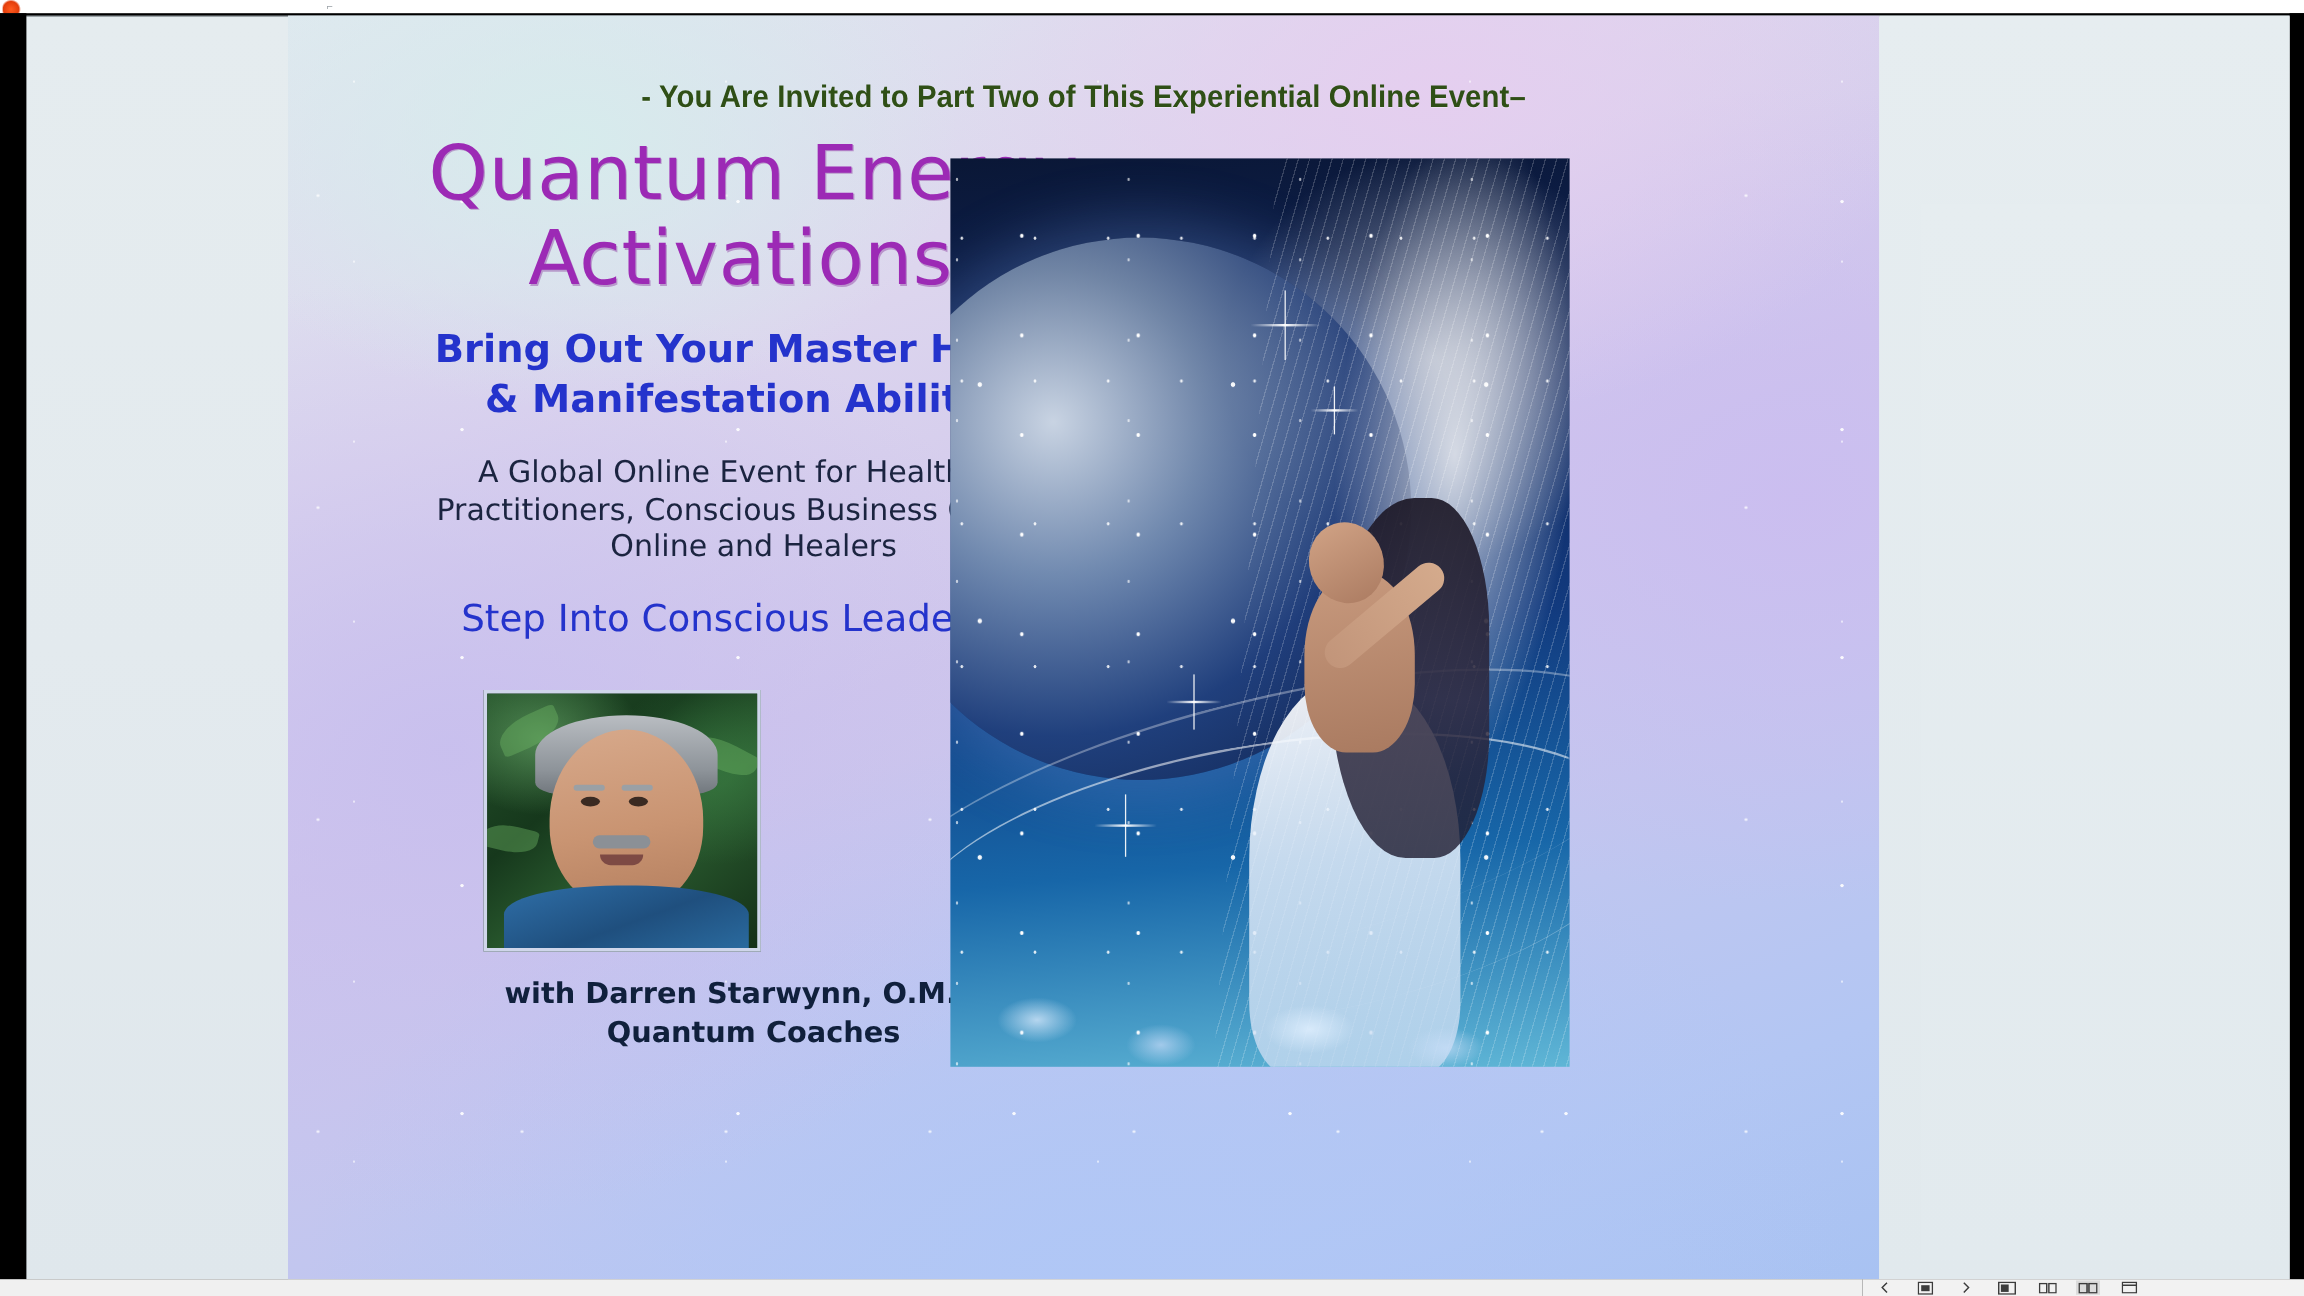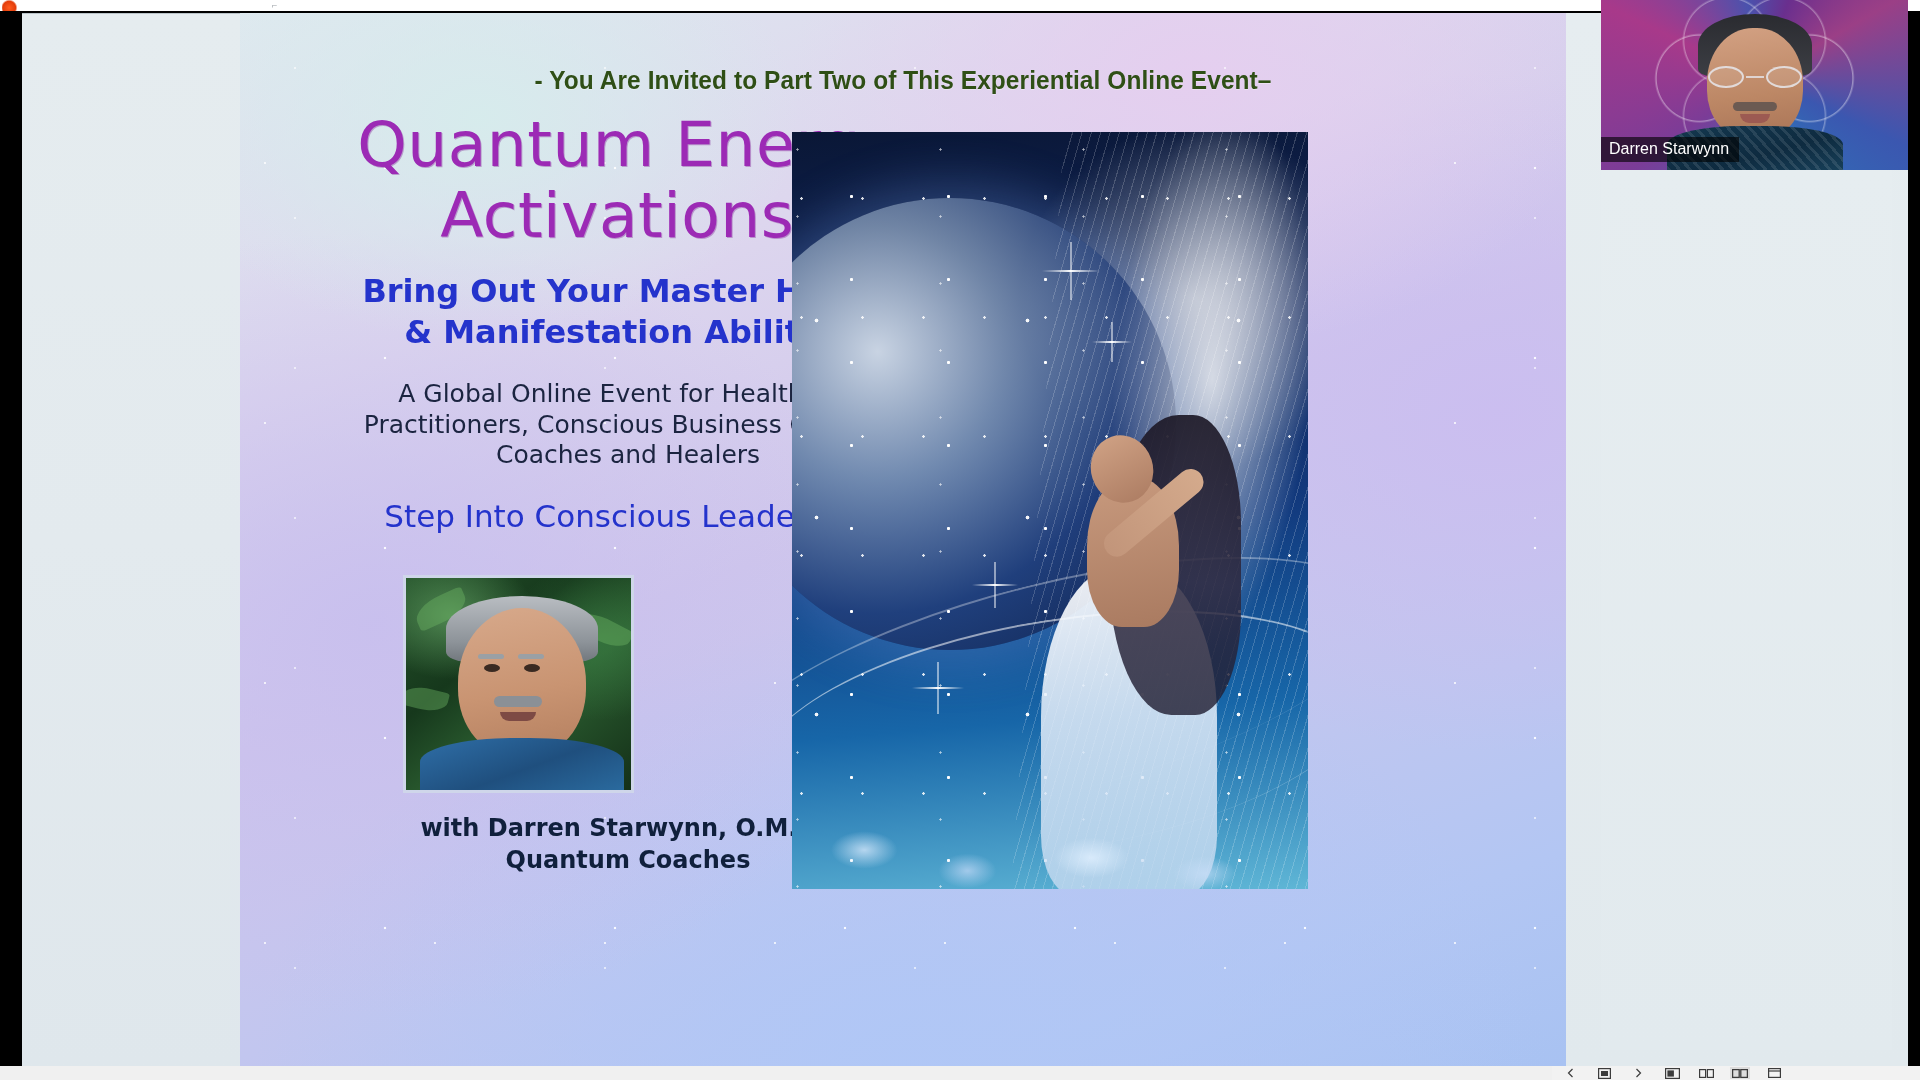--- a/index.html
+++ b/index.html
@@ -427,21 +427,21 @@
       </div>
 
       <div class="subhead">
         <span>Bring Out Your Master Healer</span>
         <span class="ln2">&amp; Manifestation Abilities</span>
       </div>
 
       <div class="blurb">
         <span>A Global Online Event for Healthcare</span>
         <span>Practitioners, Conscious Business Owners,</span>
-        <span>Coaches and Healers</span>
+        <span>Online and Healers</span>
       </div>
 
       <div class="leadership">Step Into Conscious Leadership</div>
     </div>
 
     <div class="headshot">
       <div class="hs-bg"></div>
       <div class="hs-leaf" style="left:8px;  top:18px;  width:54px; height:26px; transform:rotate(-24deg);"></div>
       <div class="hs-leaf" style="left:168px; top:40px;  width:58px; height:24px; transform:rotate(28deg);"></div>
       <div class="hs-leaf" style="left:-4px;  top:110px; width:46px; height:22px; transform:rotate(14deg);"></div>
@@ -478,39 +478,20 @@
       <div class="art-sparkle" style="left:300px; top:190px; width:40px; height:40px;"></div>
       <div class="art-sparkle" style="left:180px; top:430px; width:46px; height:46px;"></div>
       <div class="art-sparkle" style="left:120px; top:530px; width:52px; height:52px;"></div>
       <div class="art-gems"></div>
     </div>
   </div>
 
   <div class="rail"></div>
   <div class="rail-blank"></div>
 
-  <div class="video-tile">
-    <div class="vt-bg"></div>
-    <div class="vt-flower"></div>
-    <div class="vt-tri"></div>
-    <div class="vt-person">
-      <div class="vt-hair"></div>
-      <div class="vt-face"></div>
-      <div class="vt-glasses">
-        <i class="l"></i>
-          <i class="r"></i>
-          <b></b>
-      </div>
-      <div class="vt-stache"></div>
-      <div class="vt-lip"></div>
-      <div class="vt-chin"></div>
-      <div class="vt-shirt"></div>
-    </div>
-    <div class="vt-name">Darren Starwynn</div>
-  </div>
 
   <div class="bottom-black"></div>
 
   <div class="toolbar">
     <div class="tb-btn">
       <svg width="9" height="10" viewBox="0 0 9 10">
           <path d="M6.5 1L2.5 5l4 4" fill="none" stroke="#3c3c3c" stroke-width="1.2"></path>
         </svg>
     </div>
     <div class="tb-btn">

